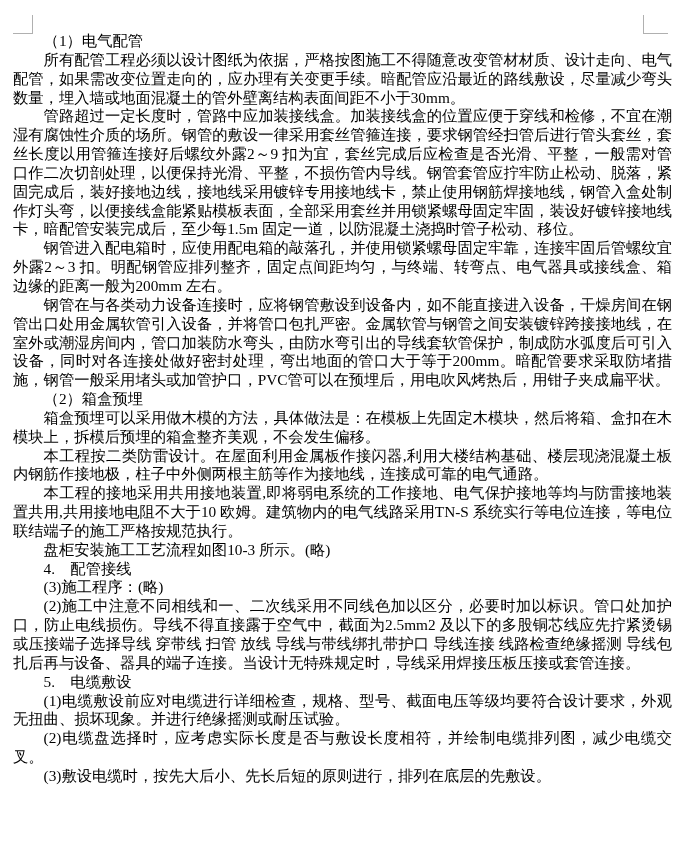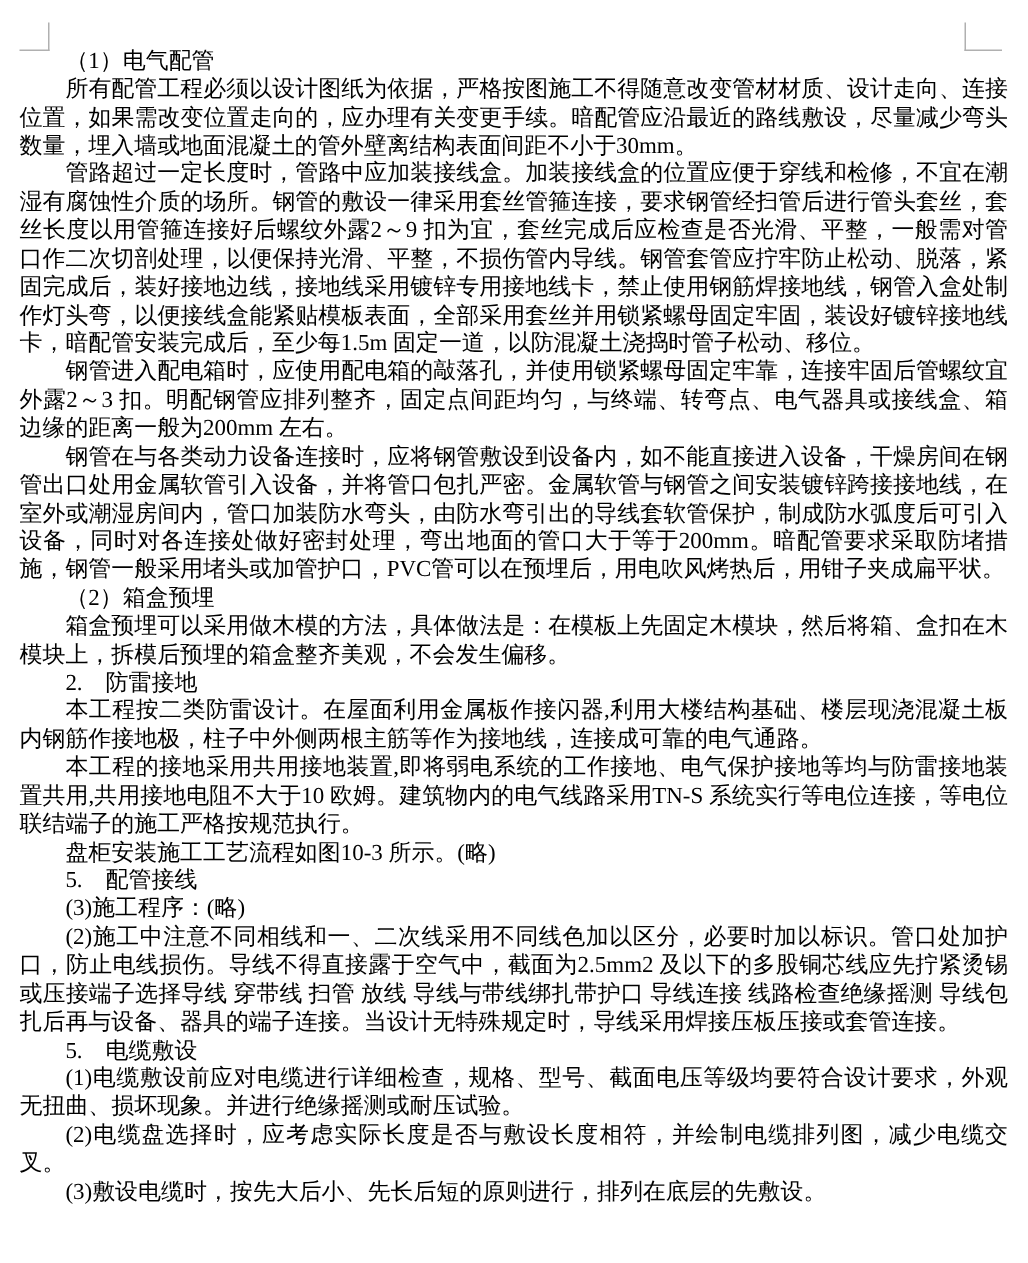--- a/index.html
+++ b/index.html
@@ -52,31 +52,30 @@
 </style>
 </head>
 <body>
 
 <div class="page">
   <div class="corner-mark left"></div>
   <div class="corner-mark right"></div>
 
   <div class="content">
     <p class="para">（1）电气配管</p>
-    <p class="para">所有配管工程必须以设计图纸为依据，严格按图施工不得随意改变管材材质、设计走向、连接位置，如果需改变位置走向的，应办理有关变更手续。暗配管应沿最近的路线敷设，尽量减少弯头数量，埋入墙或地面混凝土的管外壁离结构表面间距不小于30mm。</p>
+    <p class="para">所有配管工程必须以设计图纸为依据，严格按图施工不得随意改变管材材质、设计走向、电气配管，如果需改变位置走向的，应办理有关变更手续。暗配管应沿最近的路线敷设，尽量减少弯头数量，埋入墙或地面混凝土的管外壁离结构表面间距不小于30mm。</p>
     <p class="para">管路超过一定长度时，管路中应加装接线盒。加装接线盒的位置应便于穿线和检修，不宜在潮湿有腐蚀性介质的场所。钢管的敷设一律采用套丝管箍连接，要求钢管经扫管后进行管头套丝，套丝长度以用管箍连接好后螺纹外露2～9 扣为宜，套丝完成后应检查是否光滑、平整，一般需对管口作二次切剖处理，以便保持光滑、平整，不损伤管内导线。钢管套管应拧牢防止松动、脱落，紧固完成后，装好接地边线，接地线采用镀锌专用接地线卡，禁止使用钢筋焊接地线，钢管入盒处制作灯头弯，以便接线盒能紧贴模板表面，全部采用套丝并用锁紧螺母固定牢固，装设好镀锌接地线卡，暗配管安装完成后，至少每1.5m 固定一道，以防混凝土浇捣时管子松动、移位。</p>
     <p class="para">钢管进入配电箱时，应使用配电箱的敲落孔，并使用锁紧螺母固定牢靠，连接牢固后管螺纹宜外露2～3 扣。明配钢管应排列整齐，固定点间距均匀，与终端、转弯点、电气器具或接线盒、箱边缘的距离一般为200mm 左右。</p>
     <p class="para">钢管在与各类动力设备连接时，应将钢管敷设到设备内，如不能直接进入设备，干燥房间在钢管出口处用金属软管引入设备，并将管口包扎严密。金属软管与钢管之间安装镀锌跨接接地线，在室外或潮湿房间内，管口加装防水弯头，由防水弯引出的导线套软管保护，制成防水弧度后可引入设备，同时对各连接处做好密封处理，弯出地面的管口大于等于200mm。暗配管要求采取防堵措施，钢管一般采用堵头或加管护口，PVC管可以在预埋后，用电吹风烤热后，用钳子夹成扁平状。</p>
     <p class="para">（2）箱盒预埋</p>
     <p class="para">箱盒预埋可以采用做木模的方法，具体做法是：在模板上先固定木模块，然后将箱、盒扣在木模块上，拆模后预埋的箱盒整齐美观，不会发生偏移。</p>
-    <p class="para">2.　防雷接地</p>
     <p class="para">本工程按二类防雷设计。在屋面利用金属板作接闪器,利用大楼结构基础、楼层现浇混凝土板内钢筋作接地极，柱子中外侧两根主筋等作为接地线，连接成可靠的电气通路。</p>
     <p class="para">本工程的接地采用共用接地装置,即将弱电系统的工作接地、电气保护接地等均与防雷接地装置共用,共用接地电阻不大于10 欧姆。建筑物内的电气线路采用TN-S 系统实行等电位连接，等电位联结端子的施工严格按规范执行。</p>
     <p class="para">盘柜安装施工工艺流程如图10-3 所示。(略)</p>
-    <p class="para">5.　配管接线</p>
+    <p class="para">4.　配管接线</p>
     <p class="para">(3)施工程序：(略)</p>
     <p class="para">(2)施工中注意不同相线和一、二次线采用不同线色加以区分，必要时加以标识。管口处加护口，防止电线损伤。导线不得直接露于空气中，截面为2.5mm2 及以下的多股铜芯线应先拧紧烫锡或压接端子选择导线 穿带线 扫管 放线 导线与带线绑扎带护口 导线连接 线路检查绝缘摇测 导线包扎后再与设备、器具的端子连接。当设计无特殊规定时，导线采用焊接压板压接或套管连接。</p>
     <p class="para">5.　电缆敷设</p>
     <p class="para">(1)电缆敷设前应对电缆进行详细检查，规格、型号、截面电压等级均要符合设计要求，外观无扭曲、损坏现象。并进行绝缘摇测或耐压试验。</p>
     <p class="para">(2)电缆盘选择时，应考虑实际长度是否与敷设长度相符，并绘制电缆排列图，减少电缆交叉。</p>
     <p class="para">(3)敷设电缆时，按先大后小、先长后短的原则进行，排列在底层的先敷设。</p>
 
   </div>
 </div>
 

